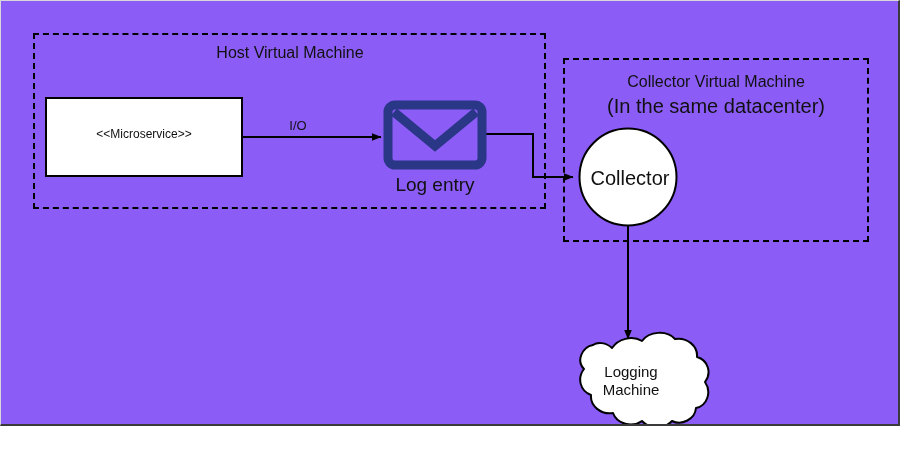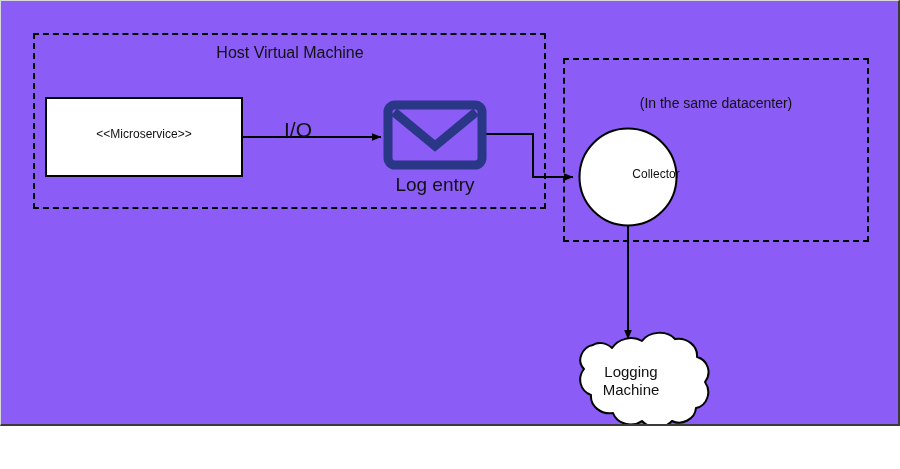--- a/index.html
+++ b/index.html
@@ -62,21 +62,21 @@
   #host-vm-title {
     left: 289px; top: 43px;
     font-size: 16px;
   }
   #collector-vm-title {
     left: 715px; top: 72px;
     font-size: 16px;
   }
   #collector-vm-subtitle {
     left: 715px; top: 94px;
-    font-size: 14px;
+    font-size: 20px;
   }
 
   
   #microservice-box {
     position: absolute;
     left: 44px; top: 96px;
     width: 198px; height: 80px;
     border: 2px solid #000000;
     background: #ffffff;
     box-sizing: border-box;
@@ -86,27 +86,27 @@
     font-size: 12px;
   }
   #log-entry-label {
     left: 434px; top: 173px;
     font-size: 19px;
   }
 
   
   #io-label {
     left: 297px; top: 117px;
-    font-size: 21px;
+    font-size: 13px;
   }
 
   
   #collector-label {
-    left: 655px; top: 166px;
-    font-size: 12px;
+    left: 629px; top: 166px;
+    font-size: 20px;
   }
 
   
   #logging-service-label {
     left: 630px; top: 362px;
     font-size: 15px;
   }
 </style>
 </head>
 <body>
@@ -159,20 +159,21 @@
     </g>
 
     <g>
       <rect x="387" y="104" width="94" height="60" rx="7" ry="7" fill="none" stroke="#2a3686" stroke-width="9"></rect>
       <path d="M 393 111 L 434 145 L 475 111" fill="none" stroke="#2a3686" stroke-width="9" stroke-linecap="butt" stroke-linejoin="miter"></path>
     </g>
   </svg>
 
   <div class="txt center-txt" id="host-vm-title">Host Virtual Machine</div>
 
+  <div class="txt center-txt" id="collector-vm-title">Collector Virtual Machine</div>
 
   <div class="txt center-txt" id="collector-vm-subtitle">(In the same datacenter)</div>
 
   <div class="txt center-txt" id="microservice-label">&lt;&lt;Microservice&gt;&gt;</div>
 
   <div class="txt center-txt" id="io-label">I/O</div>
 
   <div class="txt center-txt" id="log-entry-label">Log entry</div>
 
   <div class="txt center-txt" id="collector-label">Collector</div>

